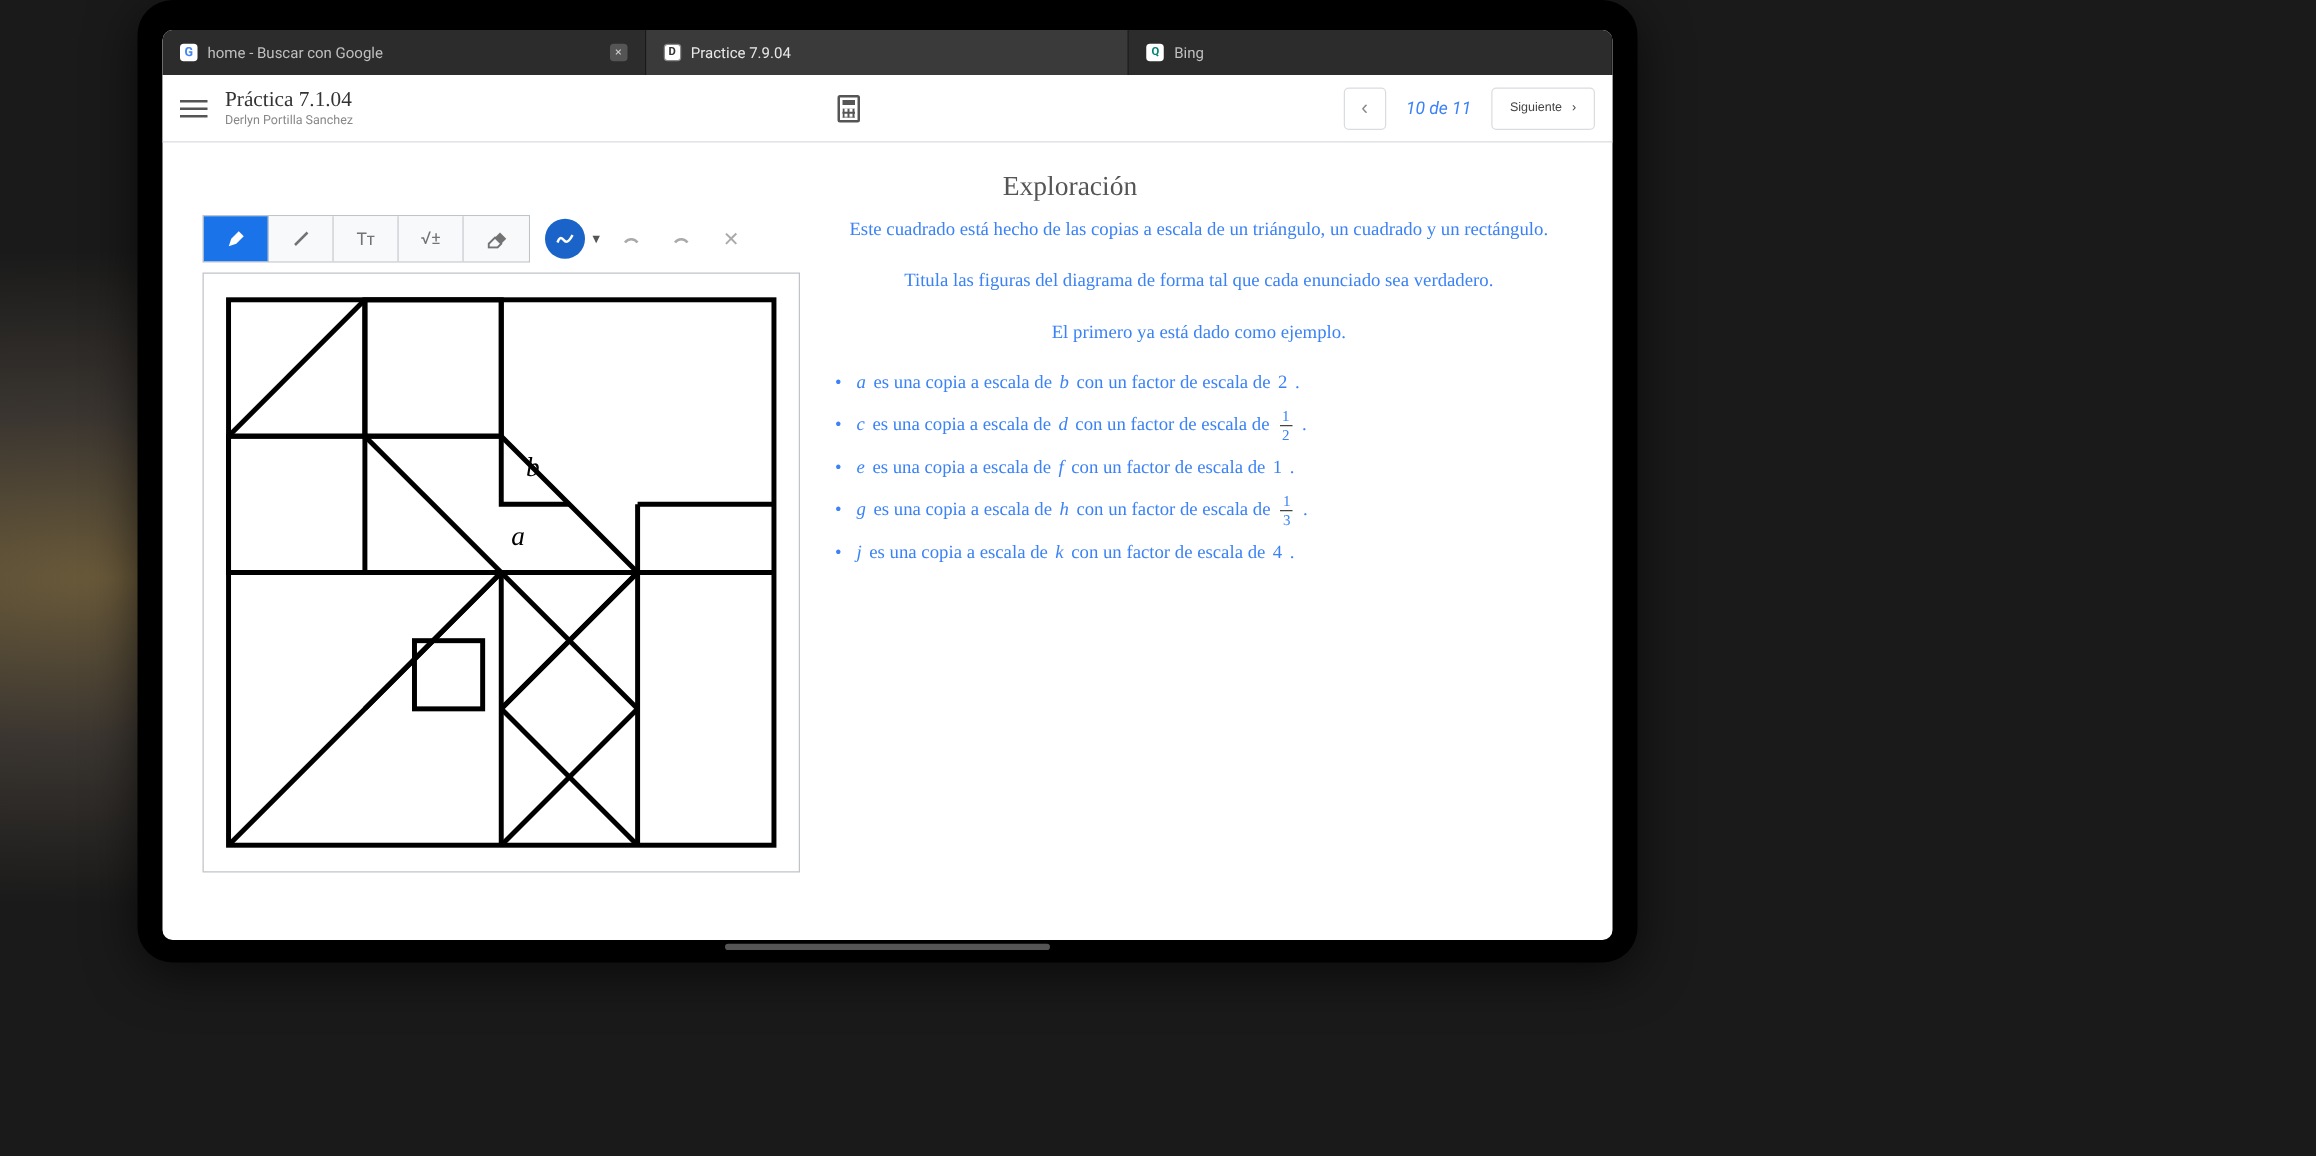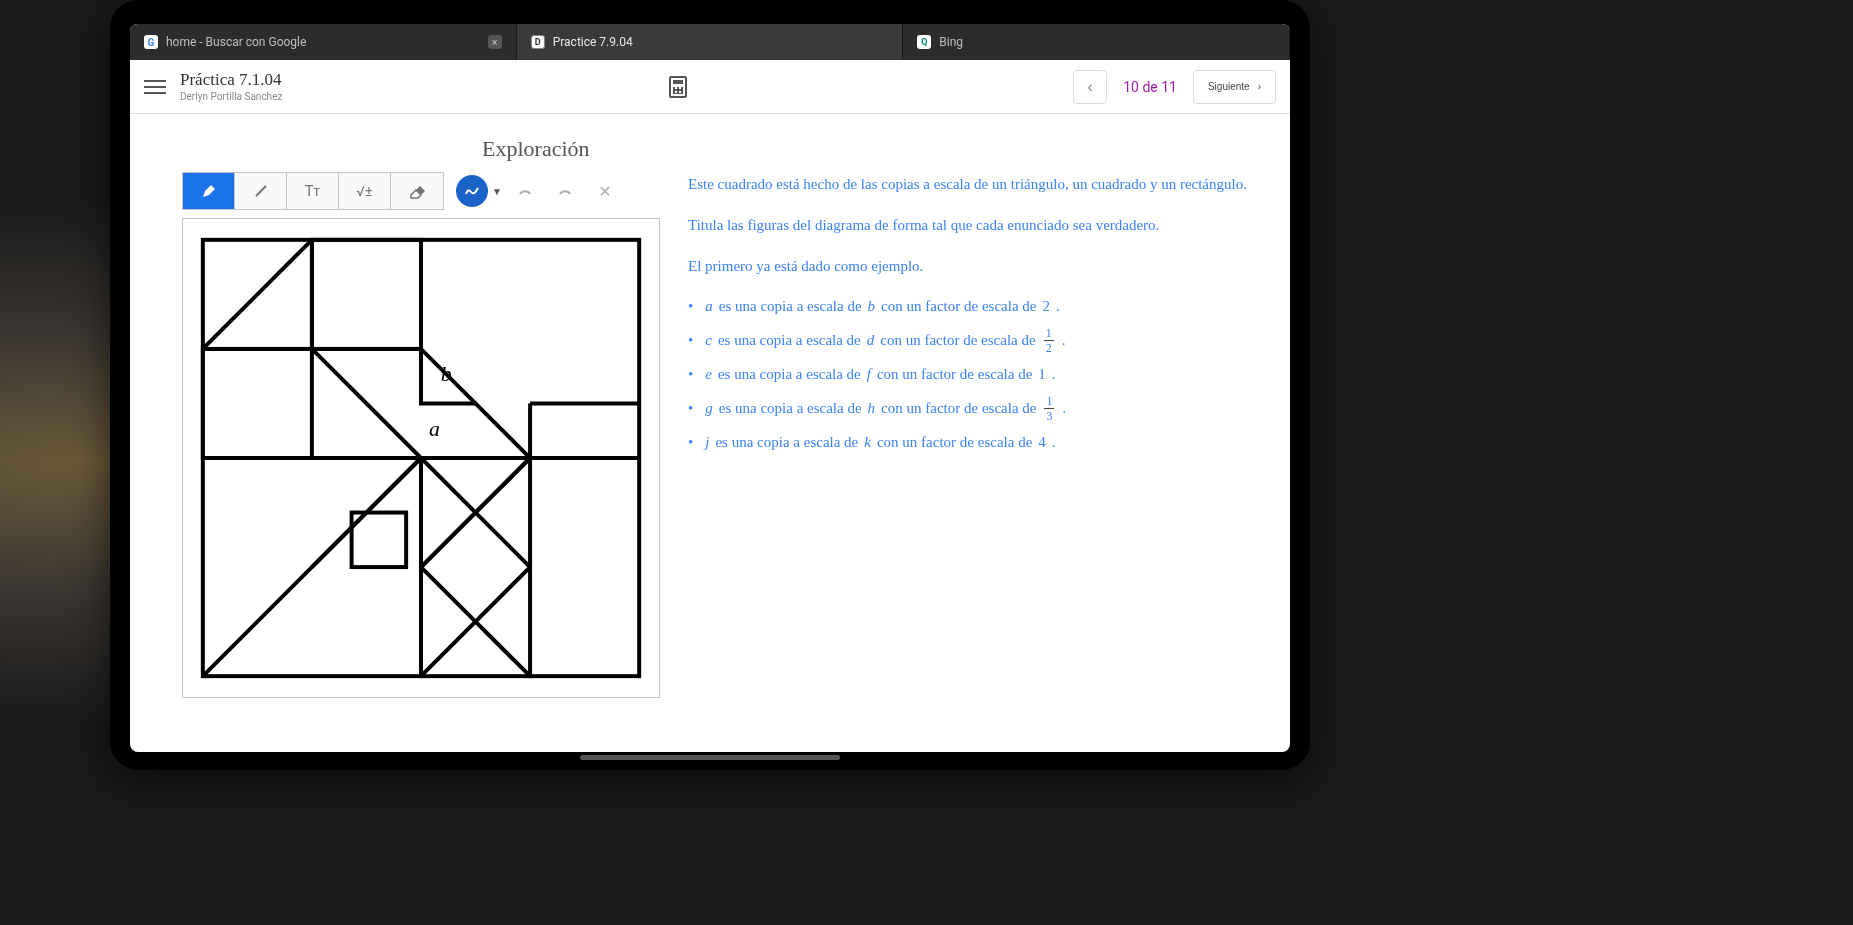--- a/index.html
+++ b/index.html
@@ -103,27 +103,28 @@
     background-size: 4px 4px;}
   .nav-group { display:flex; gap:10px; align-items:center; }
   .nav-btn {
     height: 34px; min-width:34px; padding: 0 14px;
     border:1px solid #dadce0; border-radius:4px;
     background:#fff; color:#444; font-size:10px;
     display:flex; align-items:center; justify-content:center; gap:8px;
     cursor:pointer;
   }
   .nav-btn.chev { padding:0; width:34px; font-size:16px; color:#888;}
-  .progress-text { font-size:14px; color:#a21caf; padding:0 6px;}
+  .progress-text { font-size:14px; color:#3b82f6; padding:0 6px;font-style:italic;}
   
   .content {
     flex:1;
     overflow:auto;
-    padding: 22px 40px 20px 52px;
+    padding: 22px 40px 20px 32px;
     color:#444;
+    text-align:center;
   }
   .section-title {
     font-family: Georgia, 'Times New Roman', serif;
     font-size: 22px;
     color:#555;
     margin-bottom: 10px;
     margin-left: 300px;
   }
   .columns { display:flex; gap:26px; align-items:flex-start;}
   .left-col { width: 480px; flex:none;}

